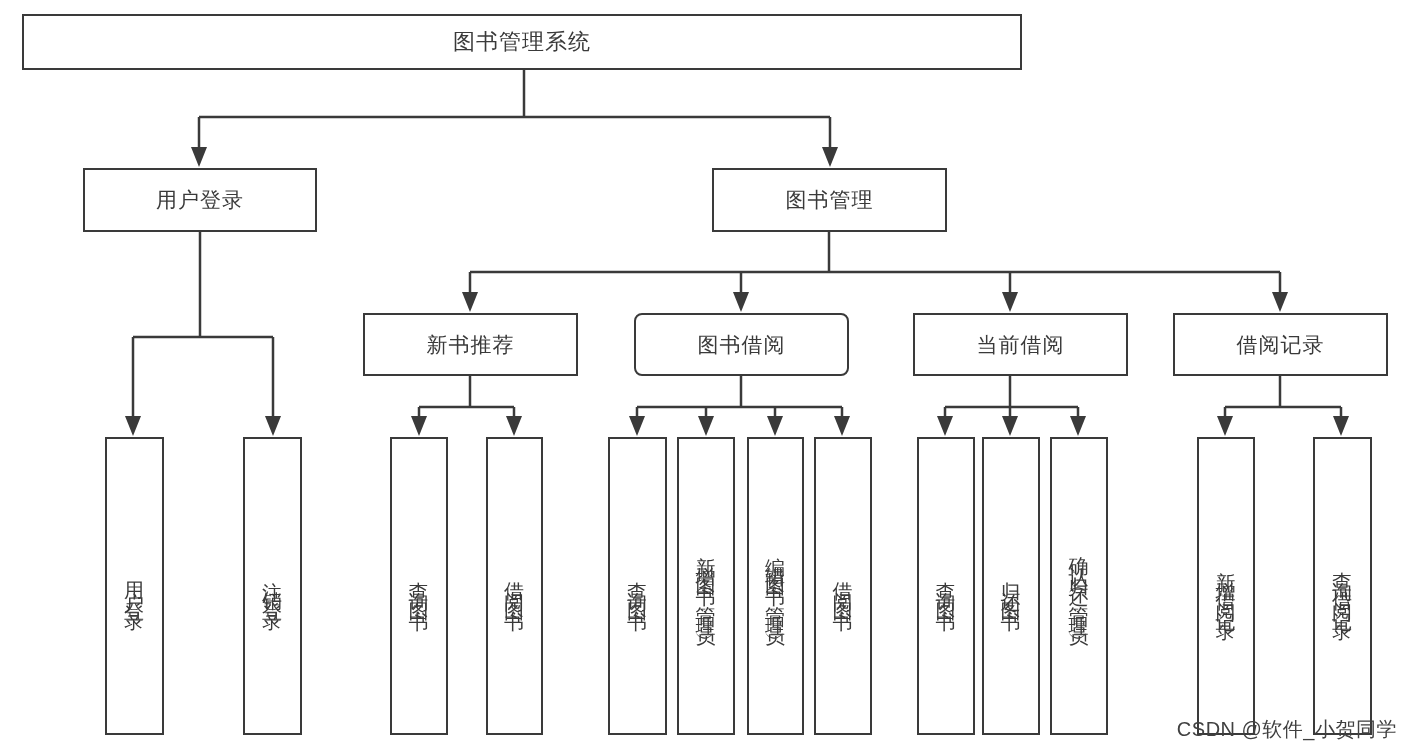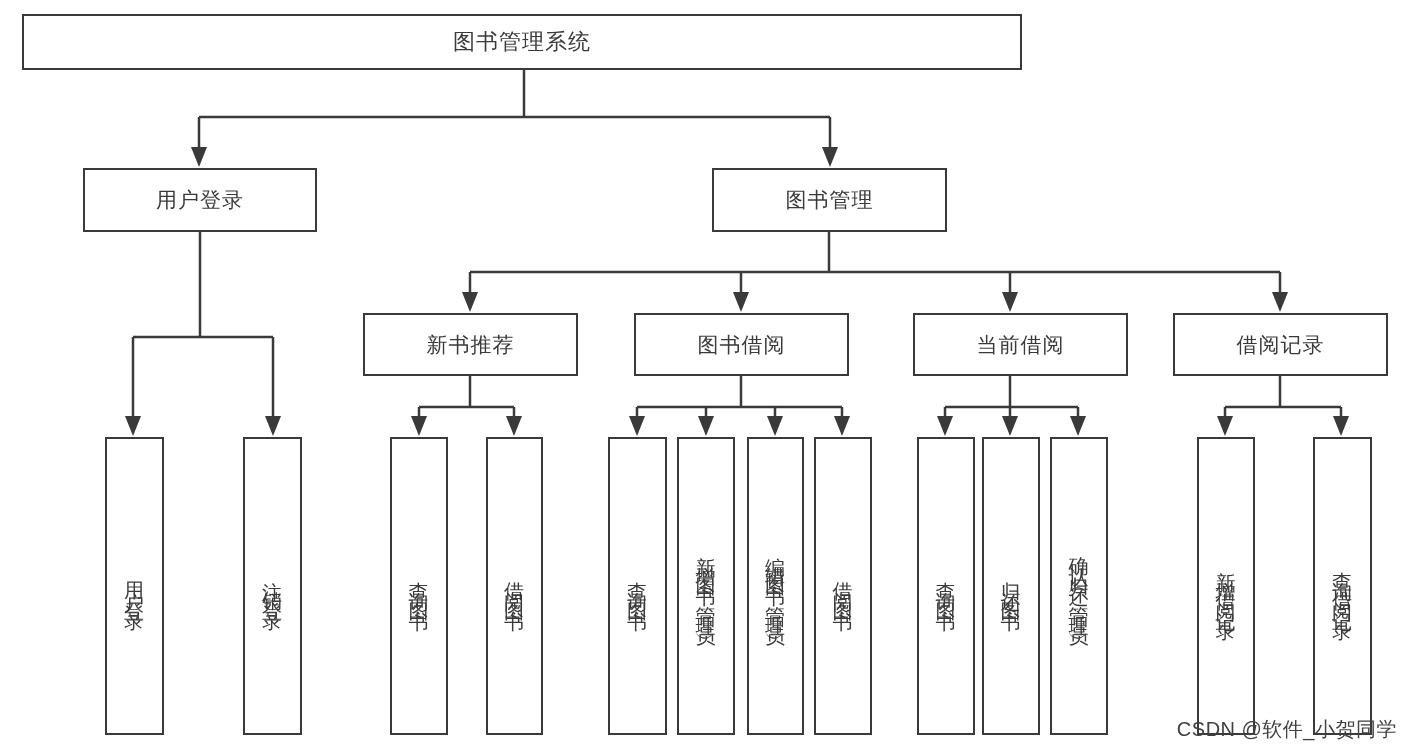--- a/index.html
+++ b/index.html
@@ -125,21 +125,21 @@
       <polygon points="1333,416 1349,416 1341,436"></polygon>
     </g>
   </svg>
 
   <div class="node h1" style="left:22px; top:14px; width:1000px; height:56px;">图书管理系统</div>
 
   <div class="node h2" style="left:83px; top:168px; width:234px; height:64px;">用户登录</div>
   <div class="node h2" style="left:712px; top:168px; width:235px; height:64px;">图书管理</div>
 
   <div class="node h3" style="left:363px; top:313px; width:215px; height:63px;">新书推荐</div>
-  <div class="node h3" style="left:634px; top:313px; width:215px; height:63px;">图书借阅</div>
+  <div class="node h3" style="left:634px; top:313px; width:215px; height:63px;border-radius:8px;">图书借阅</div>
   <div class="node h3" style="left:903px; top:313px; width:215px; height:63px;margin-left:10px;">当前借阅</div>
   <div class="node h3" style="left:1173px; top:313px; width:215px; height:63px;">借阅记录</div>
 
   <div class="node leaf" style="left:105px; top:437px; width:59px; height:298px;">
     <span>用户登录</span>
   </div>
   <div class="node leaf" style="left:243px; top:437px; width:59px; height:298px;">
     <span>注销登录</span>
   </div>
 

